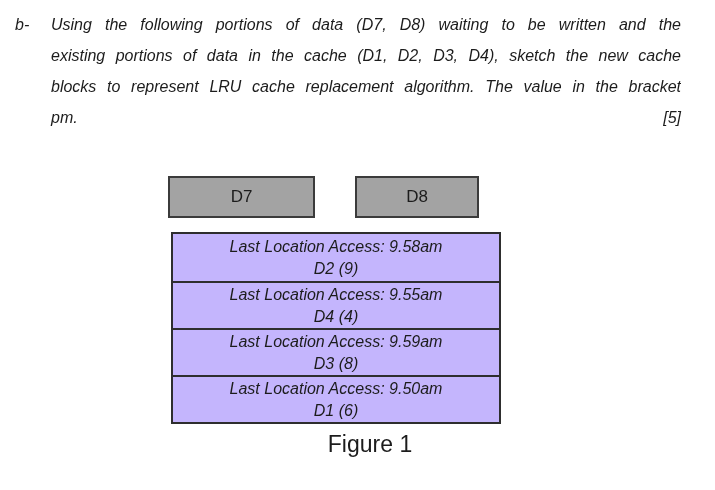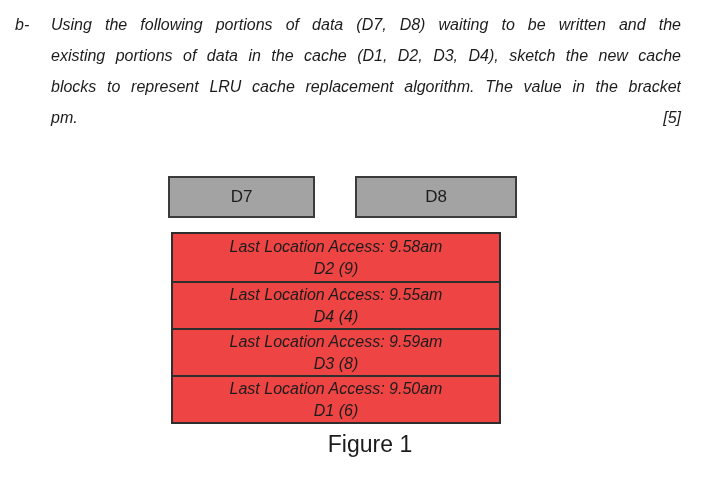--- a/index.html
+++ b/index.html
@@ -50,29 +50,29 @@
     border: 2px solid #3b3b3b;
     background: #a3a3a3;
     display: flex;
     align-items: center;
     justify-content: center;
     font-size: 17px;
     font-style: normal;
     color: #1c1c1c;
   }
   .pending-box.d7 { left: 168px; top: 176px; width: 147px; }
-  .pending-box.d8 { left: 355px; top: 176px; width: 162px; }
+  .pending-box.d8 { left: 355px; top: 176px; width: 124px; }
   
   .cache-table {
     position: absolute;
     left: 171px;
     top: 232px;
     width: 330px;
     border: 2px solid #2e2e2e;
-    background: #ef4444;
+    background: #c4b5fd;
   }
   .cache-row {
     height: 47px;
     display: flex;
     flex-direction: column;
     align-items: center;
     justify-content: center;
     font-style: italic;
     font-size: 16px;
     line-height: 22px;

